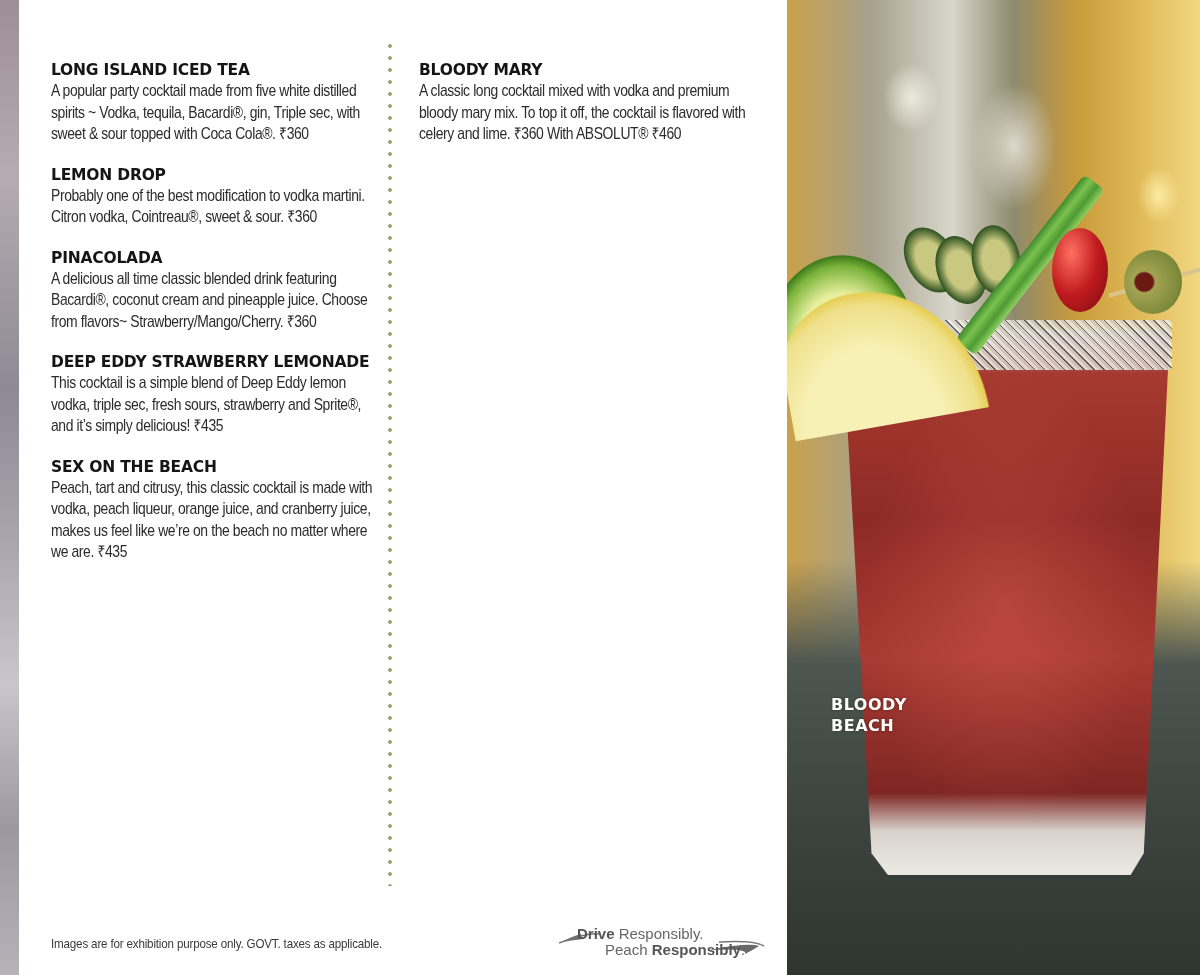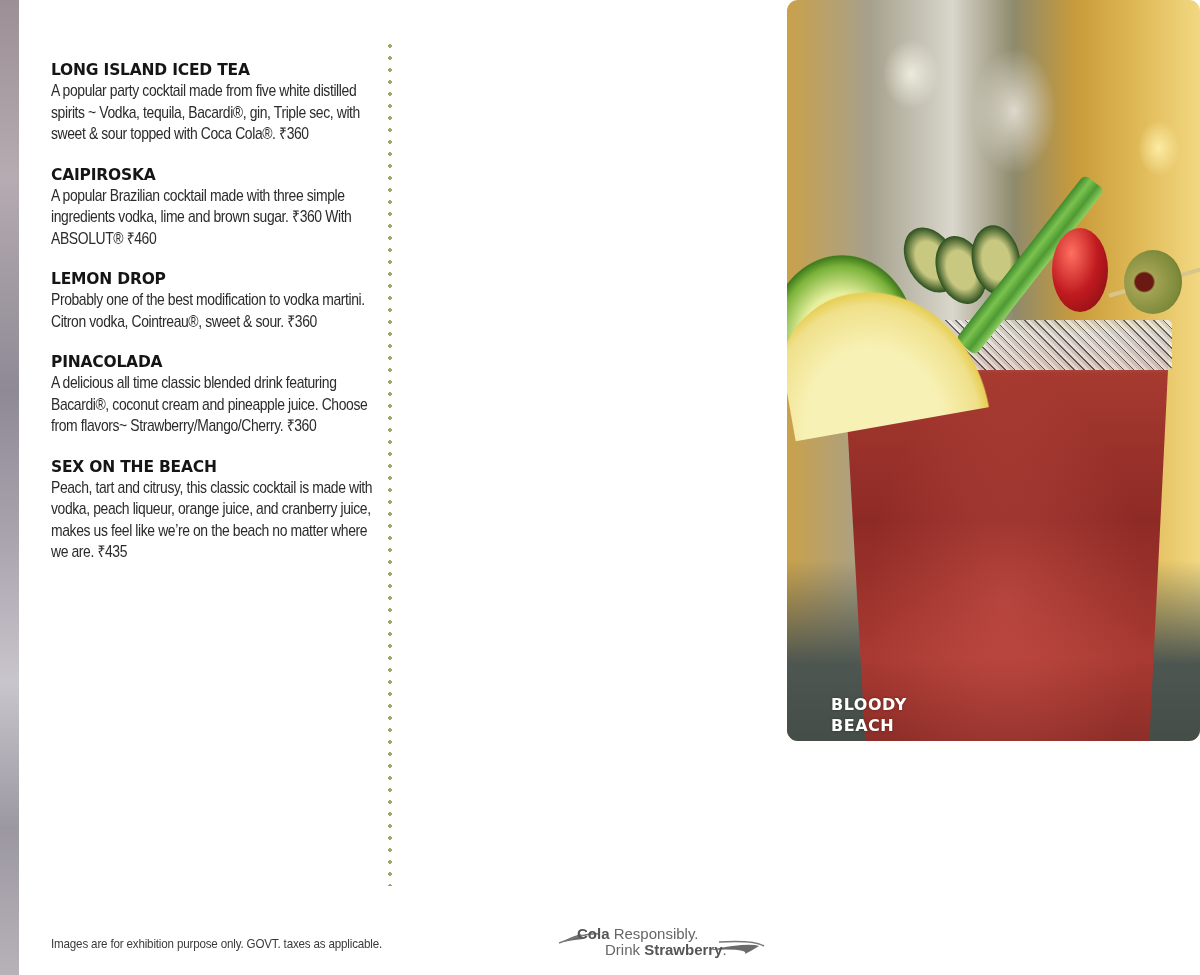--- a/index.html
+++ b/index.html
@@ -44,27 +44,26 @@
   .dr-logo { position: absolute; left: 540px; top: 920px; width: 210px; height: 46px; }
   .dr-line1, .dr-line2 {
     position: absolute; font-family: "Liberation Sans", sans-serif; font-size: 15px; color: #666; white-space: nowrap;
   }
   .dr-line1 { left: 18px; top: 5px; }
   .dr-line2 { left: 46px; top: 21px; }
   .dr-line1 b, .dr-line2 b { color: #555; }
   .dr-swoosh { position: absolute; left: 0; top: 0; }
 
   .photo {
-    position: absolute; left: 787px; top: 0; width: 413px; height: 741px; overflow: hidden;
+    position: absolute; left: 787px; top: 0; width: 413px; height: 975px; overflow: hidden;
     background:
       radial-gradient(ellipse 30px 40px at 90% 20%, rgba(255,240,170,0.9), transparent 70%),
       radial-gradient(ellipse 40px 50px at 30% 10%, rgba(255,255,240,0.7), transparent 70%),
       radial-gradient(ellipse 60px 90px at 55% 15%, rgba(230,225,215,0.9), transparent 70%),
       linear-gradient(90deg, #c9a14a 0%, #a6a18d 20%, #d9d6cc 40%, #8e8a6d 55%, #c99b3a 70%, #e0b957 85%, #f2d882 100%);
-    border-radius: 11px;
   }
   .photo-table {
     position: absolute; left: 0; top: 560px; width: 413px; height: 415px;
     background: linear-gradient(180deg, rgba(120,120,100,0) 0%, #4d5650 25%, #3e4541 60%, #2f3531 100%);
   }
   .glass {
     position: absolute; left: 55px; top: 330px; width: 328px; height: 545px;
     clip-path: polygon(0% 0%, 100% 0%, 92% 96%, 88% 100%, 14% 100%, 9% 96%);
     background:
       radial-gradient(ellipse at 50% 50%, rgba(255,120,110,0.25), transparent 60%),
@@ -117,56 +116,60 @@
 <div class="left-strip"></div>
 
 <div class="page">
 
   <div class="col col-left">
     <div class="item">
       <div class="item-title">LONG ISLAND ICED TEA</div>
       <div class="item-desc">A popular party cocktail made from five white distilled spirits ~ Vodka, tequila, Bacardi®, gin, Triple sec, with sweet &amp; sour topped with Coca Cola®. ₹360</div>
     </div>
     <div class="item">
-      <div class="item-title">CAIPIROSKA</div>
-      <div class="item-desc">A popular Brazilian cocktail made with three simple ingredients vodka, lime and brown sugar.  ₹360   With ABSOLUT® ₹460</div>
-    </div>
-    <div class="item">
       <div class="item-title">LEMON DROP</div>
       <div class="item-desc">Probably one of the best modification to vodka martini. Citron vodka, Cointreau®, sweet &amp; sour. ₹360</div>
     </div>
     <div class="item">
       <div class="item-title">PINACOLADA</div>
       <div class="item-desc">A delicious all time classic blended drink featuring Bacardi®, coconut cream and pineapple juice. Choose from flavors~ Strawberry/Mango/Cherry. ₹360</div>
+    </div>
+    <div class="item">
+      <div class="item-title">DEEP EDDY STRAWBERRY LEMONADE</div>
+      <div class="item-desc">This cocktail is a simple blend of Deep Eddy lemon vodka, triple sec, fresh sours, strawberry and Sprite®, and it’s simply delicious!  ₹435</div>
     </div>
     <div class="item">
       <div class="item-title">SEX ON THE BEACH</div>
       <div class="item-desc">Peach, tart and citrusy, this classic cocktail is made with vodka, peach liqueur, orange juice, and cranberry juice, makes us feel like we’re on the beach no matter where we are. ₹435</div>
     </div>
   </div>
 
   <div class="divider"></div>
 
   <div class="col col-right">
+    <div class="item">
+      <div class="item-title">BLOODY MARY</div>
+      <div class="item-desc">A classic long cocktail mixed with vodka and premium bloody mary mix. To top it off, the cocktail is flavored with celery and lime. ₹360 With ABSOLUT®   ₹460</div>
+    </div>
   </div>
 
   <div class="footer-note">Images are for exhibition purpose only. GOVT. taxes as applicable.</div>
 
   <div class="dr-logo">
     <svg class="dr-swoosh" width="210" height="46" viewBox="0 0 210 46">
       <path d="M22 14 Q8 18 4 22 Q14 20 24 19 Z" fill="#6a6a6a"></path>
       <path d="M150 30 Q190 22 200 26 Q194 30 186 34 Q190 28 150 30 Z" fill="#6a6a6a"></path>
       <path d="M0 23 Q30 12 40 14" stroke="#777" stroke-width="1.5" fill="none"></path>
       <path d="M160 22 Q195 20 205 26" stroke="#777" stroke-width="1.5" fill="none"></path>
     </svg>
     <div class="dr-line1">
-      <b>Cola</b><span> Responsibly.</span>
+      <b>Drive</b><span> Responsibly.</span>
     </div>
     <div class="dr-line2">
-      <span>Drink </span><b>Strawberry</b><span>.</span>
+      <span>Peach </span><b>Responsibly</b><span>.</span>
     </div>
   </div>
 </div>
 
 <div class="photo">
   <div class="photo-table"></div>
   <div class="glass"></div>
   <div class="rim"></div>
   <div class="cucumber" style="left:120px;top:225px;transform:rotate(-30deg);"></div>
   <div class="cucumber" style="left:150px;top:235px;transform:rotate(-20deg);"></div>

